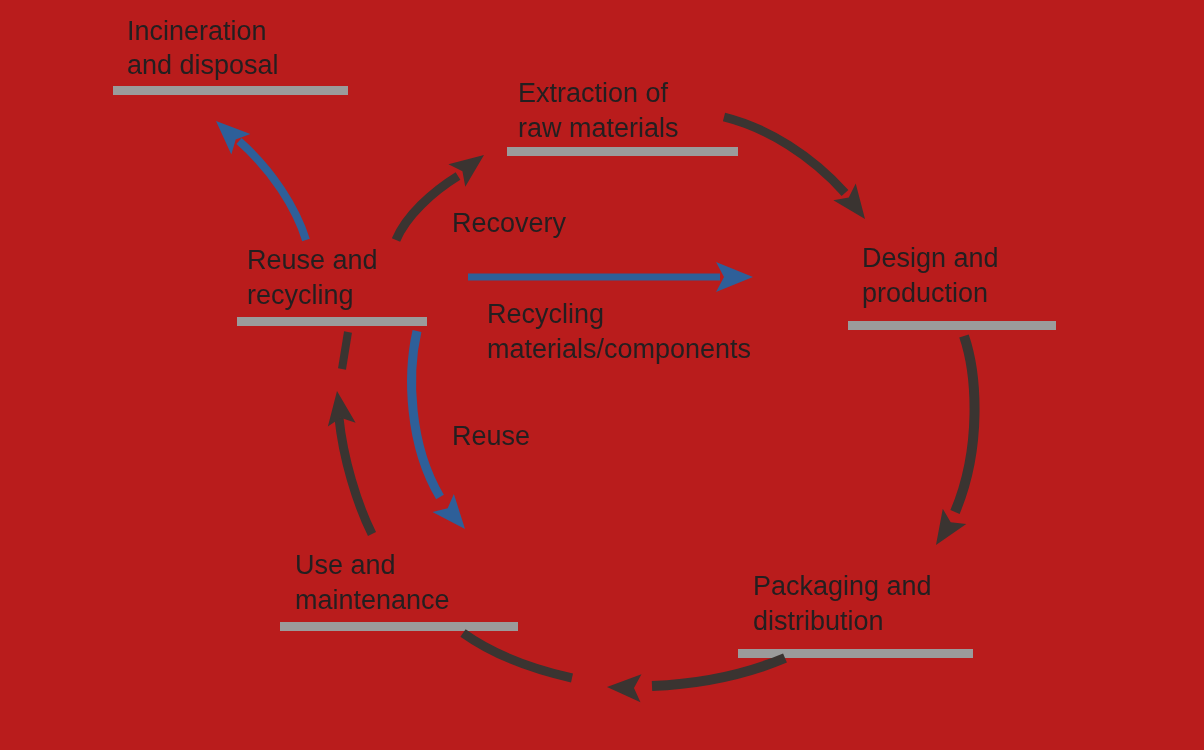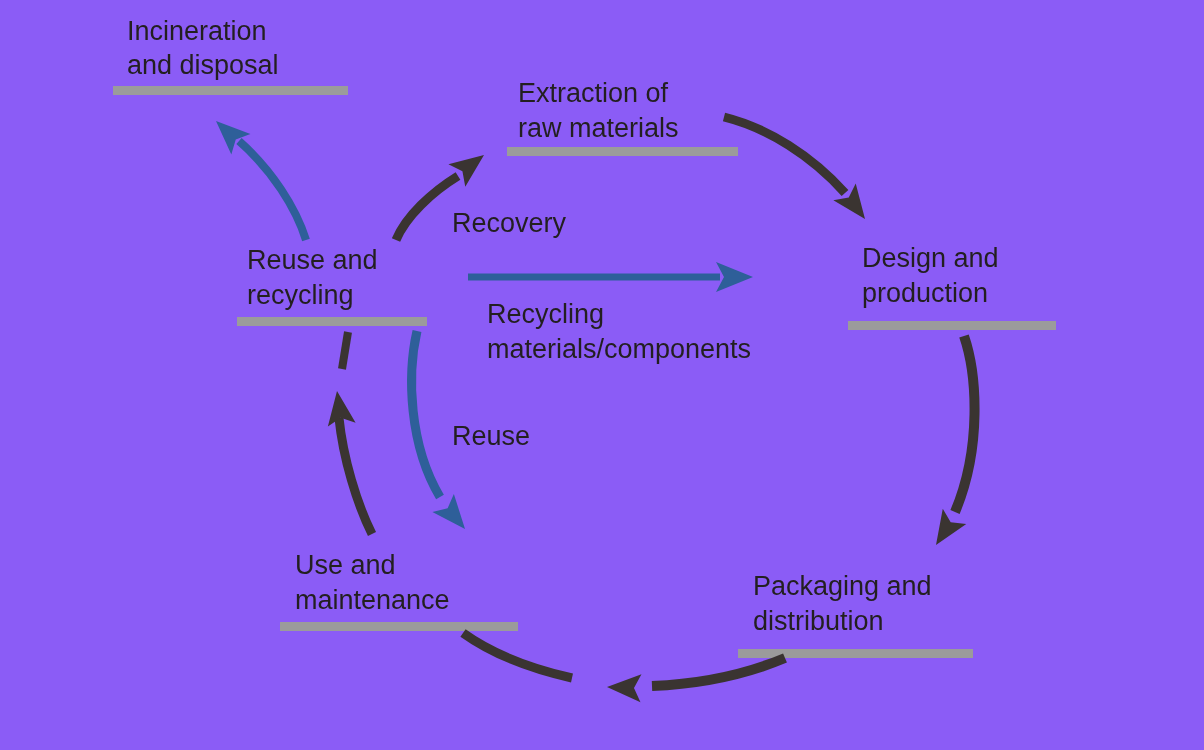--- a/index.html
+++ b/index.html
@@ -4,21 +4,21 @@
 <style>
   html, body {
     margin: 0;
     padding: 0;
     background: #ffffff;
   }
   .stage {
     position: relative;
     width: 1204px;
     height: 750px;
-    background: #8b5cf6;
+    background: #b91c1c;
     overflow: hidden;
   }
   svg text {
     font-family: "Liberation Sans", "DejaVu Sans", sans-serif;
     font-size: 27px;
     letter-spacing: 0px;
   }
 </style>
 </head>
 <body>

